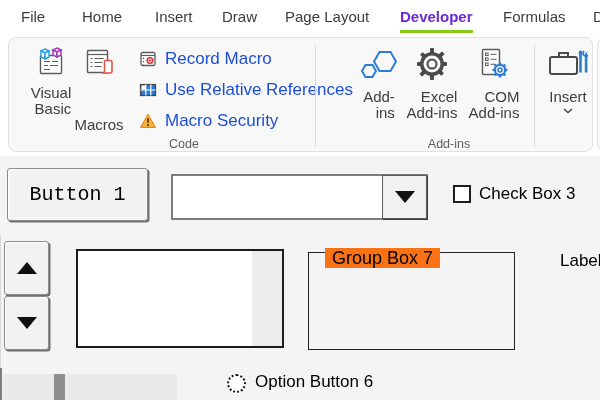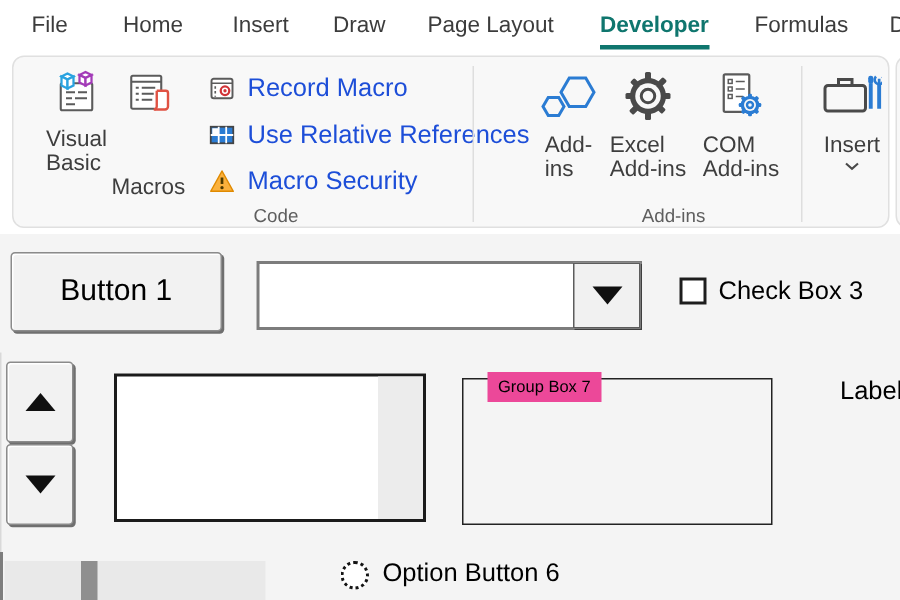--- a/index.html
+++ b/index.html
@@ -6,47 +6,47 @@
   html,body { background:#fff; }
   #app {
     position:relative; width:600px; height:400px; overflow:hidden;
     background:#ffffff; font-family:"Liberation Sans","DejaVu Sans",sans-serif;
     color:#3a3a3a;
   }
   
   #tab-bar { position:absolute; left:0; top:0; width:600px; height:37px; background:#fff; }
   .tab { position:absolute; top:8px; font-size:15px; color:#3c3c3c; line-height:18px;
          padding-bottom:4px; white-space:nowrap; cursor:default; }
-  .tab.active { color:#0f766e; font-weight:bold; border-bottom:3px solid #0f766e; }
+  .tab.active { color:#6d28d9; font-weight:bold; border-bottom:3px solid #84cc16; }
   
   #ribbon-panel {
     position:absolute; left:8px; top:37px; width:585px; height:115px;
     background:#f8f8f8; border:1px solid #e0e0e0; border-radius:8px;
   }
   #ribbon-panel-next {
     position:absolute; left:597px; top:37px; width:12px; height:115px;
     background:#f8f8f8; border:1px solid #e0e0e0; border-radius:8px 0 0 8px;
   }
   .bigbtn { position:absolute; display:flex; flex-direction:column; align-items:center; }
-  .bigbtn .lbl { margin-top:7px; font-size:15px; line-height:16px; text-align:left; color:#3e3e3e; white-space:nowrap; }
+  .bigbtn .lbl { margin-top:7px; font-size:15px; line-height:16px; text-align:right; color:#3e3e3e; white-space:nowrap; }
   .smallbtn { position:absolute; left:130px; height:24px; display:flex; align-items:center; gap:8px; }
   .smallbtn .lbl { font-size:17px; color:#1d4ed8; white-space:nowrap; }
   .group-label { position:absolute; font-size:12.5px; color:#5e5e5e; text-align:center; }
   .ribbon-sep { position:absolute; top:6px; width:1px; height:104px; background:#dedede; }
   
   #sheet-bg { position:absolute; left:0; top:156px; width:600px; height:244px; background:#f4f4f4; }
   .gridline { position:absolute; }
   
   .form-btn {
     background:#f2f2f2; border:1px solid #8b8b8b; border-radius:3px;
     box-shadow:inset 1px 1px 0 #ffffff, 1.5px 1.5px 0 #6f6f6f;
   }
   #button1 { position:absolute; left:7px; top:168px; width:141px; height:53px;
     display:flex; align-items:center; justify-content:center;
-    font-size:20px; color:#000; }
+    font-size:20px; color:#000;font-family:Liberation Mono, monospace; }
   
   #combo { position:absolute; left:171px; top:174px; width:257px; height:46px;
     background:#fff; border:2px solid #7c7c7c; }
   #combo-btn { position:absolute; right:-1px; top:-1px; width:45px; height:44px;
     background:#f1f1f1; border:1px solid #5c5c5c; box-shadow:1px 1px 0 #3f3f3f;
     display:flex; align-items:center; justify-content:center; }
   .tri-down { width:0; height:0; border-left:10px solid transparent; border-right:10px solid transparent; border-top:12px solid #101010; }
   .tri-up   { width:0; height:0; border-left:10px solid transparent; border-right:10px solid transparent; border-bottom:12px solid #101010; }
   
   #checkbox3-box { position:absolute; left:453px; top:185px; width:18px; height:18px;
@@ -57,21 +57,21 @@
   .spin-half { position:absolute; left:0; width:45px; height:54px;
     display:flex; align-items:center; justify-content:center; }
   
   #listbox { position:absolute; left:76px; top:249px; width:208px; height:99px;
     background:#fff; border:2px solid #1b1b1b; }
   #listbox-scroll { position:absolute; right:0; top:0; width:30px; height:100%; background:#ececec; }
   
   #groupbox7 { position:absolute; left:308px; top:252px; width:207px; height:98px;
     border:1px solid #222; }
   #groupbox7-label { position:absolute; left:16px; top:-5px; padding:0 7px;
-    background:#ec4899; font-size:11px; line-height:20px; color:#000; white-space:nowrap; }
+    background:#f97316; font-size:18px; line-height:20px; color:#000; white-space:nowrap; }
   
   #scrollbar { position:absolute; left:3px; top:374px; width:174px; height:26px; background:#e9e9e9; }
   #scrollbar-thumb { position:absolute; left:51px; top:0; width:11px; height:26px; background:#8f8f8f; }
   
   #option6-circle { position:absolute; left:227px; top:374px; width:19px; height:19px;
     border:2px dotted #141414; border-radius:50%; background:#fff; }
   svg { display:block; }
 </style>
 </head>
 <body>

